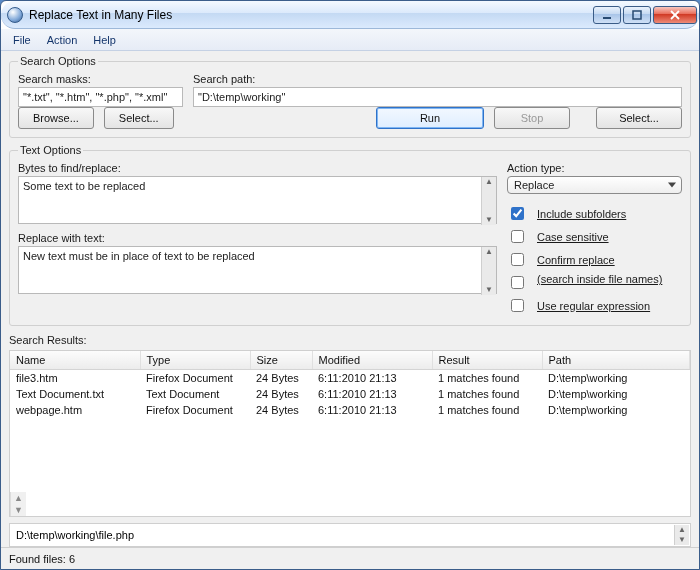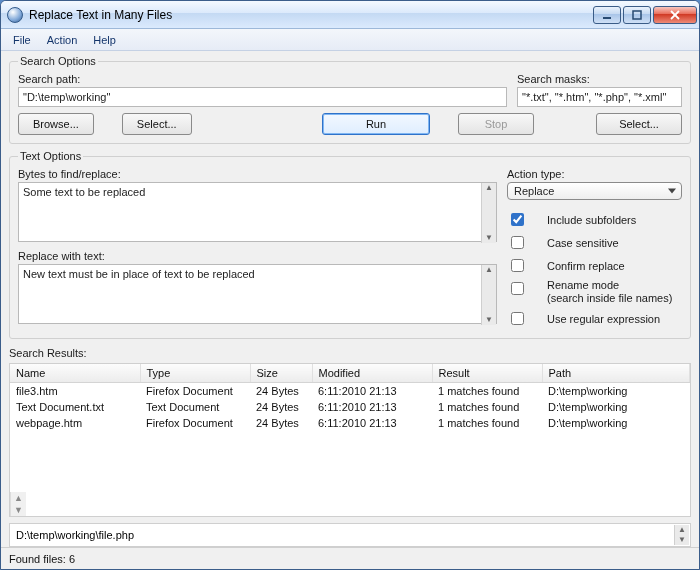--- a/index.html
+++ b/index.html
@@ -1,61 +1,61 @@
 <!DOCTYPE html>
 <html><head>
 <meta charset="utf-8">
 <style>
   * { box-sizing: border-box; font-family: "Segoe UI", Tahoma, sans-serif; font-size: 11px; }
   body { margin: 0; background: #5a8ac6; padding: 0; width: 700px; height: 570px; overflow: hidden; }
   .window { width: 700px; height: 570px; background: #fff; border: 1px solid #3b5d8a; border-radius: 6px 6px 0 0; overflow: hidden; display: flex; flex-direction: column; }
-  .titlebar { height: 28px; background: linear-gradient(#f4f9ff, #dbe9fb 45%, #c4d9f3 46%, #dbeafd); display: flex; align-items: center; padding: 0 2px 0 6px; border-bottom: 1px solid #9db8d9; }
+  .titlebar { height: 28px; background: linear-gradient(#f4f9ff, #dbe9fb 45%, #c4d9f3 46%, #dbeafd); display: flex; align-items: center; padding: 0 2px 0 6px; border-bottom: 1px solid #9db8d9; border-radius: 14px; }
   .titlebar .app-icon { width: 16px; height: 16px; margin-right: 6px; border-radius: 50%; background: radial-gradient(circle at 35% 30%, #fff, #7fa7d8 60%, #335b8c); border:1px solid #335b8c; }
   .titlebar .title { flex: 1; color: #000; font-size: 12px; }
   .win-controls { display: flex; gap: 2px; }
   .win-btn { width: 28px; height: 18px; border: 1px solid #3a5c87; border-radius: 3px; display:flex; align-items:center; justify-content:center; background: linear-gradient(#eaf2fc,#c4d8f1 45%,#a9c5e8 46%,#cfe0f6); color:#274a72; }
   .win-btn.close { background: linear-gradient(#f7c7bf,#e86a57 45%,#d03a25 46%,#ee8b77); color:#fff; width:44px; }
   .win-btn svg { width:10px; height:10px; }
   .menubar { height: 22px; background: linear-gradient(#f3f6fb,#e6ecf6); border-bottom: 1px solid #c5d1e4; display:flex; align-items:center; padding: 0 4px; }
   .menu-item { padding: 2px 8px; color:#14356b; }
   .client { flex:1; background:#f0f0f0; padding: 4px 8px 0 8px; display:flex; flex-direction:column; overflow:hidden; }
   fieldset { border:1px solid #d0d0d0; border-radius:3px; margin:0 0 6px 0; padding: 4px 8px 8px 8px; background:#f0f0f0; }
   fieldset > legend, .group-label { color:#1a1a1a; padding:0 2px; }
   .row { display:flex; gap:10px; }
   .stack { display:flex; flex-direction:column; }
   label.small { color:#1a1a1a; margin: 2px 0; display:block; }
   input.text, textarea, select { width:100%; background:#fff; border:1px solid #b9b9b9; padding:3px 4px; color:#222; }
-  textarea { resize:none; overflow:auto; height:60px; }
+  textarea { resize:none; overflow:auto; height:48px; }
   .ta-wrap { position:relative; }
   .ta-spin { position:absolute; right:1px; top:1px; bottom:1px; width:15px; background:#eaeaea; border-left:1px solid #cfcfcf; display:flex; flex-direction:column; justify-content:space-between; align-items:center; }
   .ta-spin span { font-size:8px; color:#666; line-height:10px; }
   .btn { height:22px; border:1px solid #8a8a8a; border-radius:3px; background:linear-gradient(#f8f8f8,#e4e4e4); padding:0 14px; color:#111; }
   .btn.primary { border-color:#2f72c9; box-shadow: 0 0 0 1px #7fb6f3 inset; background:linear-gradient(#f2f8ff,#dfeeff);}
   .btn:disabled, .btn.disabled { color:#9a9a9a; }
   select.combo { height:18px; appearance:none; -webkit-appearance:none; background: linear-gradient(#fff,#eee); padding:0 20px 0 6px; border:1px solid #8a8a8a; border-radius:4px; position:relative;}
   .combo-wrap { position:relative; }
   .combo-wrap::after { content:""; position:absolute; right:6px; top:50%; width:0;height:0;border-left:4px solid transparent;border-right:4px solid transparent;border-top:5px solid #444; transform:translateY(-50%); pointer-events:none;}
-  .check { display:flex; align-items:center; gap:20px; margin:2px 0; color:#1a1a1a;}
+  .check { display:flex; align-items:center; gap:10px; margin:2px 0; color:#1a1a1a;text-decoration:underline;}
   .check input { width:13px; height:13px; accent-color:#2f72c9;}
   .check.sub { align-items:flex-start; }
   .check.sub .chk-text { display:flex; flex-direction:column; line-height:13px;}
   .results-hdr { color:#1a1a1a; margin:2px 0 4px 0;}
   .table-wrap { border:1px solid #cfcfcf; background:#fff; flex:1; min-height:100px; display:flex; flex-direction:column; }
   table { width:100%; border-collapse:collapse; }
   thead th { text-align:left; font-weight:normal; background:linear-gradient(#fcfcfc,#ececec); border-right:1px solid #e0e0e0; border-bottom:1px solid #d4d4d4; padding:3px 6px; color:#111; position:relative;}
   tbody tr td { padding:2px 6px; border-bottom:0; color:#111; white-space:nowrap; }
   tbody tr.sel td { background:#f0f0f0; }
   .side-scroll { width:16px; background:#f0f0f0; border-left:1px solid #dcdcdc; display:flex; flex-direction:column; justify-content:space-between; align-items:center;}
   .side-scroll span { font-size:9px; color:#888; padding:1px 0;}
   .details { border:1px solid #cfcfcf; background:#fff; margin-top:6px; padding:4px 6px; line-height:14px; position:relative;}
   .details .ta-spin { right:1px; }
   .statusbar { height:22px; background:#f0f0f0; border-top:1px solid #cfcfcf; display:flex; align-items:center; padding:0 8px; color:#111;}
   .left-col { flex:1; }
   .right-col { width:165px; }
-  .btnrow { display:flex; gap:28px; margin-top:6px; }
+  .btnrow { display:flex; gap:10px; }
   .btnrow .spacer { flex:1; }
   .opts-right { width:175px; }
 </style>
 </head>
 <body>
 
 <div class="window">
   <div class="titlebar">
     <div class="app-icon"></div>
     <div class="title">Replace Text in Many Files</div>
@@ -83,27 +83,27 @@
     <div class="menu-item">File</div>
     <div class="menu-item">Action</div>
     <div class="menu-item">Help</div>
   </div>
 
   <div class="client">
 
     <fieldset>
       <legend>Search Options</legend>
       <div class="row">
+        <div class="stack right-col">
+          <label class="small">Search masks:</label>
+          <input class="text" value="&quot;*.txt&quot;, &quot;*.htm&quot;, &quot;*.php&quot;, &quot;*.xml&quot;" style="">
+        </div>
         <div class="stack left-col">
           <label class="small">Search path:</label>
           <input class="text" value="&quot;D:\temp\working&quot;" style="">
-        </div>
-        <div class="stack right-col">
-          <label class="small">Search masks:</label>
-          <input class="text" value="&quot;*.txt&quot;, &quot;*.htm&quot;, &quot;*.php&quot;, &quot;*.xml&quot;" style="">
         </div>
       </div>
       <div class="btnrow">
         <button class="btn">Browse...</button>
         <button class="btn">Select...</button>
         <div class="spacer"></div>
         <button class="btn primary" style="width:108px">Run</button>
         <button class="btn disabled" style="width:76px" disabled="">Stop</button>
         <div style="width:6px"></div>
         <button class="btn" style="width:86px">Select...</button>
@@ -147,21 +147,20 @@
               <input type="checkbox" style="">
               <span>Case sensitive</span>
             </label>
           <label class="check">
               <input type="checkbox" style="">
               <span>Confirm replace</span>
             </label>
           <label class="check sub">
               <input type="checkbox" style="">
               <span class="chk-text">
-                <span>Rename mode</span>
                 <span>(search inside file names)</span>
               </span>
             </label>
           <label class="check">
               <input type="checkbox" style="">
               <span>Use regular expression</span>
             </label>
         </div>
       </div>
     </fieldset>

